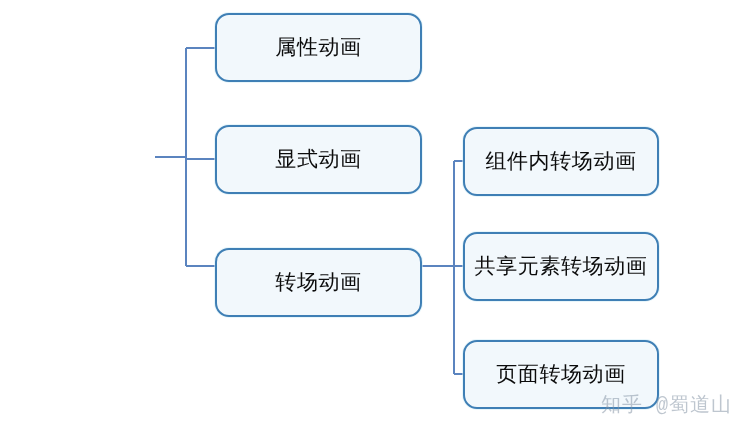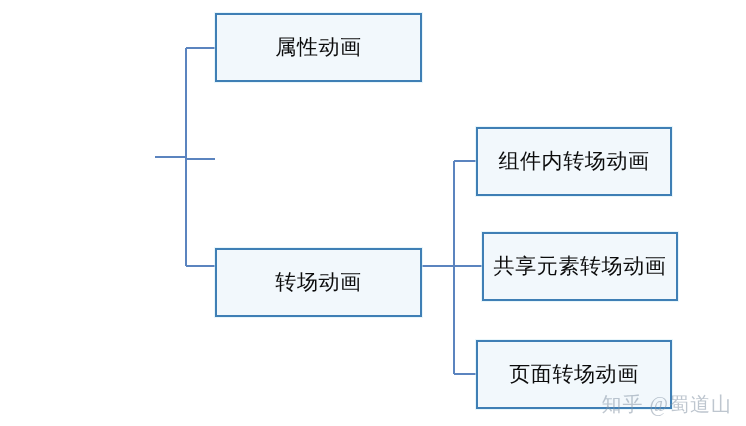--- a/index.html
+++ b/index.html
@@ -27,21 +27,21 @@
     pointer-events: none;
   }
   .node {
     position: absolute;
     box-sizing: border-box;
     display: flex;
     align-items: center;
     justify-content: center;
     background: #f2f8fc;
     border: 2px solid #3f7fb5;
-    border-radius: 0;
+    border-radius: 14px;
     box-shadow: 0 0 0 1px rgba(214, 238, 248, 0.55);
   }
   .node-label {
     color: #0c0c0c;
     font-size: 21px;
     line-height: 1;
     letter-spacing: 0.6px;
     white-space: nowrap;
     font-family: "DejaVu Sans", "Liberation Sans", sans-serif;
   }
@@ -56,37 +56,37 @@
   .node-l2 {
     left: 215px;
     width: 207px;
     height: 69px;
   }
   #node-l2-0 { top: 13px; }
   #node-l2-1 { top: 125px; }
   #node-l2-2 { top: 248px; }
   
   .node-l3 {
-    left: 476px;
+    left: 463px;
     width: 196px;
     height: 69px;
   }
   #node-l3-0 { top: 127px; }
-  #node-l3-1 { top: 232px; margin-left: 6px; }
+  #node-l3-1 { top: 232px; }
   #node-l3-2 { top: 340px; }
 
   #watermark {
     position: absolute;
     right: 14px;
     bottom: 8px;
     font-size: 20px;
     letter-spacing: 1px;
     color: rgba(130, 146, 163, 0.52);
     white-space: nowrap;
-    font-family: Liberation Serif, serif;
+    font-family: Liberation Mono, monospace;
   }
 </style>
 </head>
 <body>
 
 <div id="diagram-canvas">
 
   <svg id="connector-layer" viewBox="0 0 746 426" width="746" height="426" xmlns="http://www.w3.org/2000/svg">
     <g fill="none" stroke="#5b84bf" stroke-width="2" stroke-linecap="butt">
 
@@ -105,20 +105,23 @@
       <path d="M454,161 L486,161"></path>
       <path d="M454,266 L486,266"></path>
       <path d="M454,374 L486,374"></path>
     </g>
   </svg>
 
 
   <div class="node node-l2" id="node-l2-0">
     <span class="node-label">属性动画</span>
   </div>
+  <div class="node node-l2" id="node-l2-1">
+    <span class="node-label">显式动画</span>
+  </div>
   <div class="node node-l2" id="node-l2-2">
     <span class="node-label">转场动画</span>
   </div>
 
   <div class="node node-l3" id="node-l3-0">
     <span class="node-label">组件内转场动画</span>
   </div>
   <div class="node node-l3" id="node-l3-1">
     <span class="node-label">共享元素转场动画</span>
   </div>

